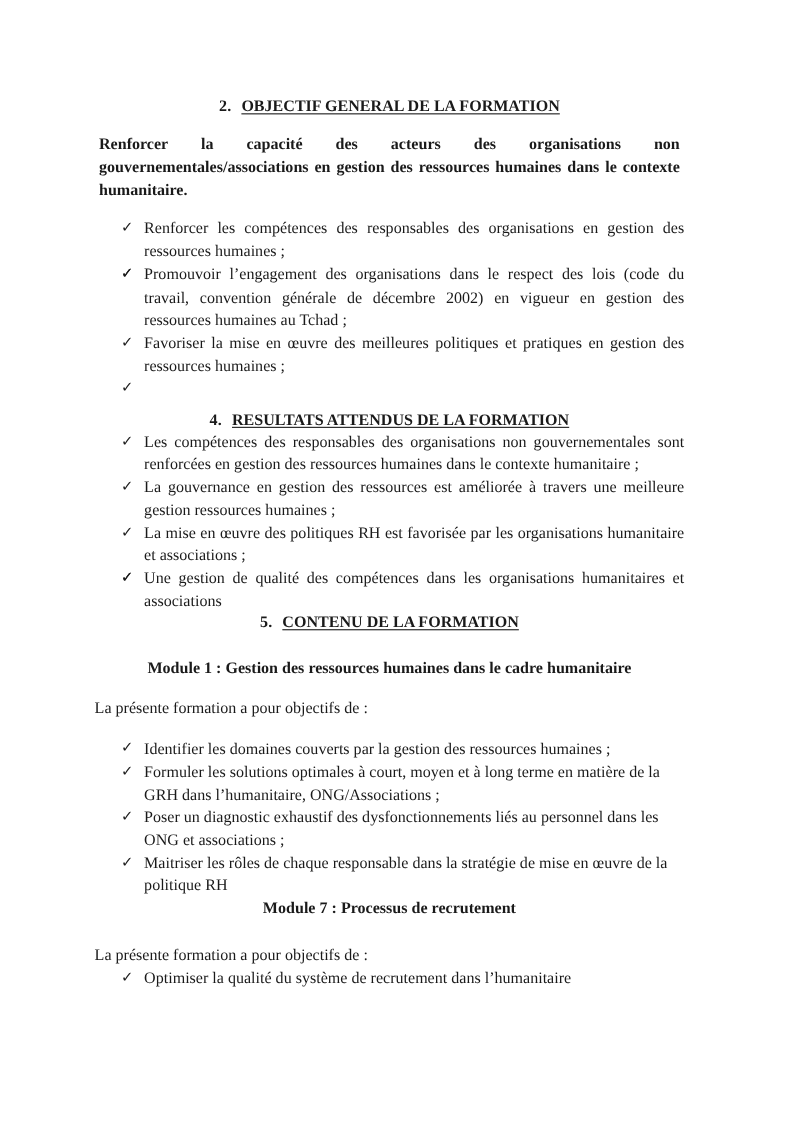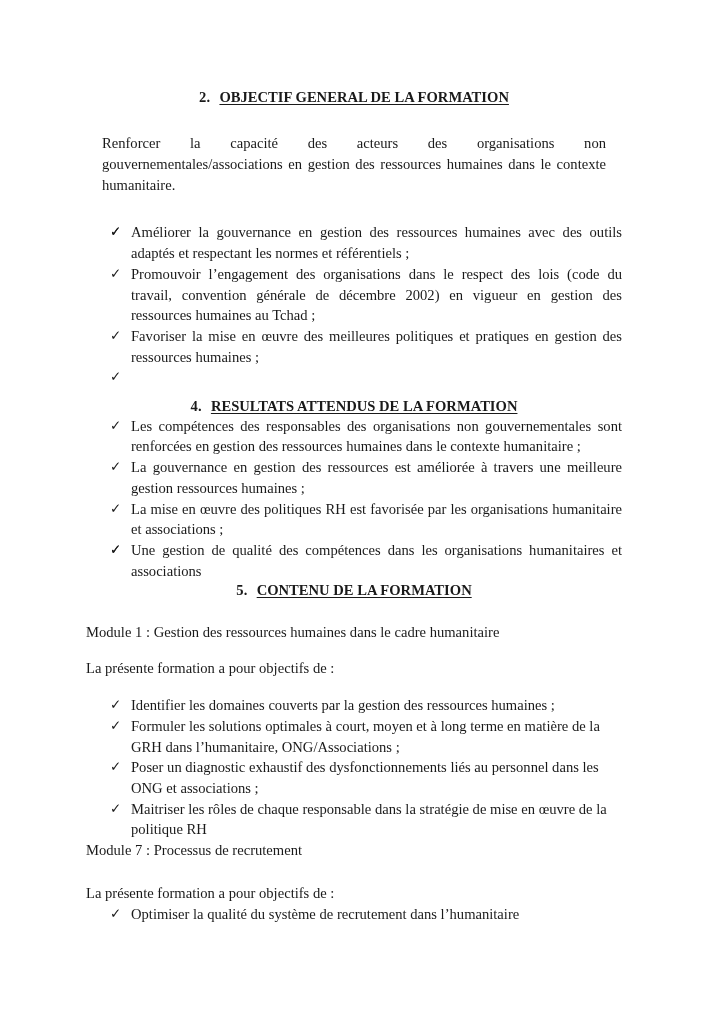--- a/index.html
+++ b/index.html
@@ -49,33 +49,35 @@
     display: inline-block;
     width: 9px;
   }
   .section-heading .title {
     text-decoration: underline;
     text-underline-offset: 2px;
   }
 
   
   .para {
-    margin: 16px;
+    margin: 4px;
     font-size: 14.6px;
     line-height: 1.42;
     text-align: justify;
+    font-weight: bold;
   }
   .para-left {
     margin: 0;
     font-size: 14.6px;
     line-height: 1.42;
     text-align: left;
   }
   .para.bold, .para-left.bold {
-    font-weight: normal;
+    font-weight: bold;
+    text-align: center;
   }
 
   
   ul.check-list {
     list-style: none;
     margin: 0;
     padding: 0;
   }
   ul.check-list > li {
     position: relative;
@@ -115,24 +117,24 @@
     <div class="sp-s"></div>
 
     <p class="para">Renforcer la capacité des acteurs des organisations non gouvernementales/associations en gestion des ressources humaines dans le contexte humanitaire.</p>
 
     <div class="sp-s"></div>
 
 
     <ul class="check-list">
       <li class="justify">
         <span class="tick">✓</span>
-      </li>
-      <li class="justify">
-        <span class="tick">✓</span>
-        <span>Améliorer la gouvernance en gestion des ressources humaines avec des outils adaptés et respectant les normes et référentiels ;</span>
+        <span>Renforcer les compétences des responsables des organisations en gestion des ressources humaines ;</span>
+      </li>
+      <li class="justify">
+        <span class="tick">✓</span>
       </li>
       <li class="justify">
         <span class="tick">✓</span>
         <span>Promouvoir l’engagement des organisations dans le respect des lois (code du travail, convention générale de décembre 2002) en vigueur en gestion des ressources humaines au Tchad ;</span>
       </li>
       <li class="justify">
         <span class="tick">✓</span>
         <span>Favoriser la mise en œuvre des meilleures politiques et pratiques en gestion des ressources humaines ;</span>
       </li>
       <li class="justify">

